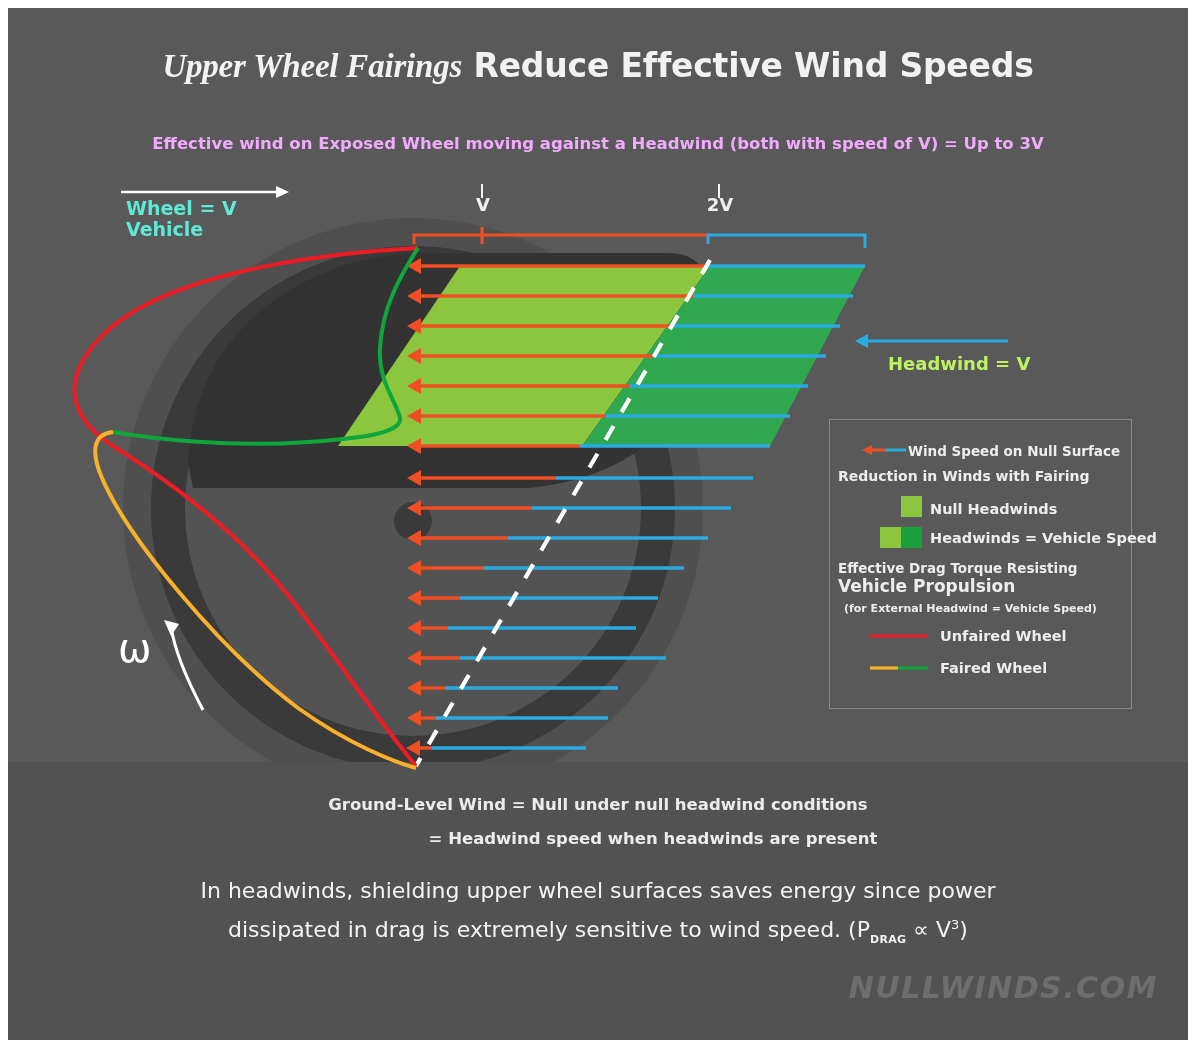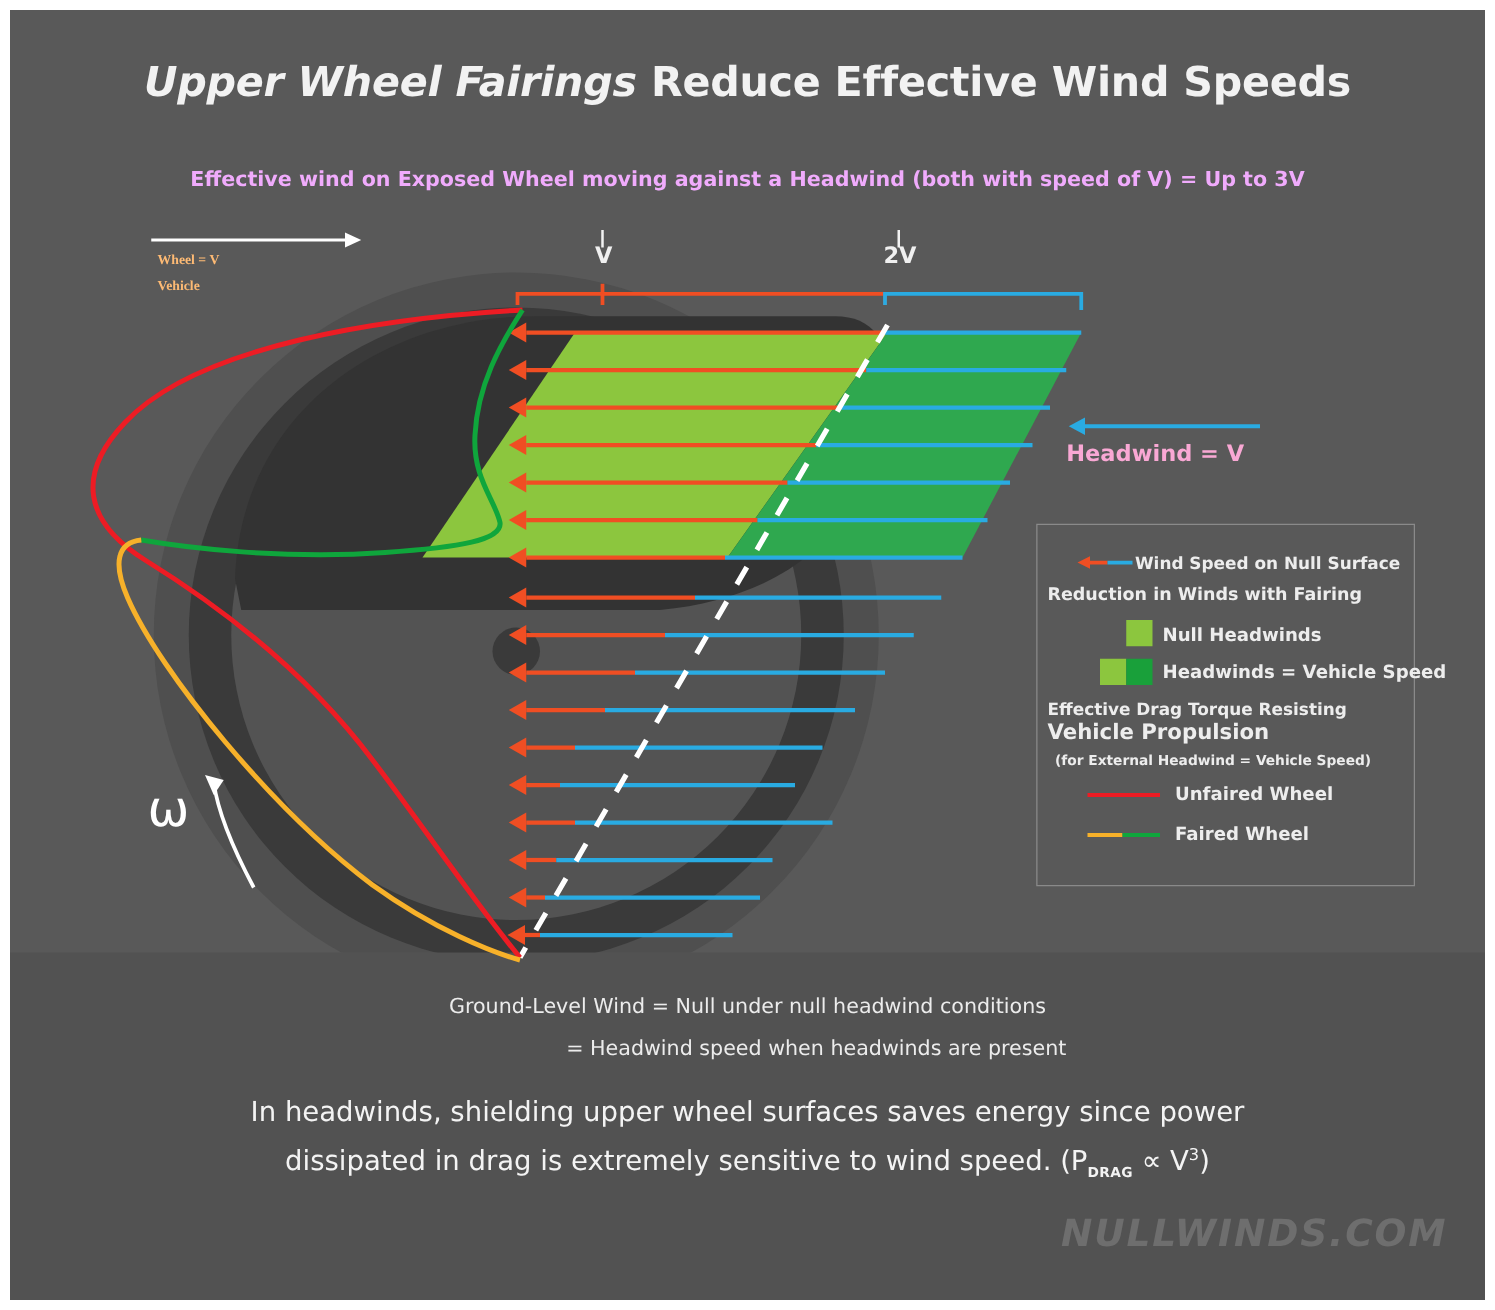--- a/index.html
+++ b/index.html
@@ -52,47 +52,47 @@
     width: 1180px;
     text-align: center;
     color: #f2f2f2;
     font-size: 33px;
     font-weight: bold;
     letter-spacing: -0.2px;
     white-space: nowrap;
   }
   #title .ital {
     font-style: italic;
+    font-family: Liberation Serif, serif;
   }
   #subtitle {
     position: absolute;
     left: 0;
     top: 126px;
     width: 1180px;
     text-align: center;
     color: #f0abfc;
     font-size: 16.5px;
     font-weight: bold;
     white-space: nowrap;
   }
   #wheel-velocity-label {
     position: absolute;
     left: 118px;
     top: 190px;
-    color: #fdba74;
-    font-size: 11px;
+    color: #5eead4;
+    font-size: 19px;
     font-weight: bold;
     line-height: 21px;
-    font-family: Liberation Serif, serif;
   }
   #headwind-label {
     position: absolute;
-    left: 845px;
+    left: 880px;
     top: 345px;
-    color: #f9a8d4;
+    color: #bef264;
     font-size: 18px;
     font-weight: bold;
     white-space: nowrap;
   }
   .vlabel {
     position: absolute;
     color: #f0f0f0;
     font-size: 18px;
     font-weight: bold;
     text-align: center;
@@ -144,21 +144,21 @@
   #sw-hw-dark    { left: 71px; top: 107px; background: #19a03a; }
   
   #ground-text {
     position: absolute;
     left: 0;
     top: 780px;
     width: 1180px;
     text-align: center;
     color: #ececec;
     font-size: 16.5px;
-    font-weight: normal;
+    font-weight: bold;
     line-height: 34px;
     white-space: nowrap;
   }
   #ground-text .indent2 {
     display: block;
     padding-left: 110px;
   }
   #conclusion {
     position: absolute;
     left: 0;

